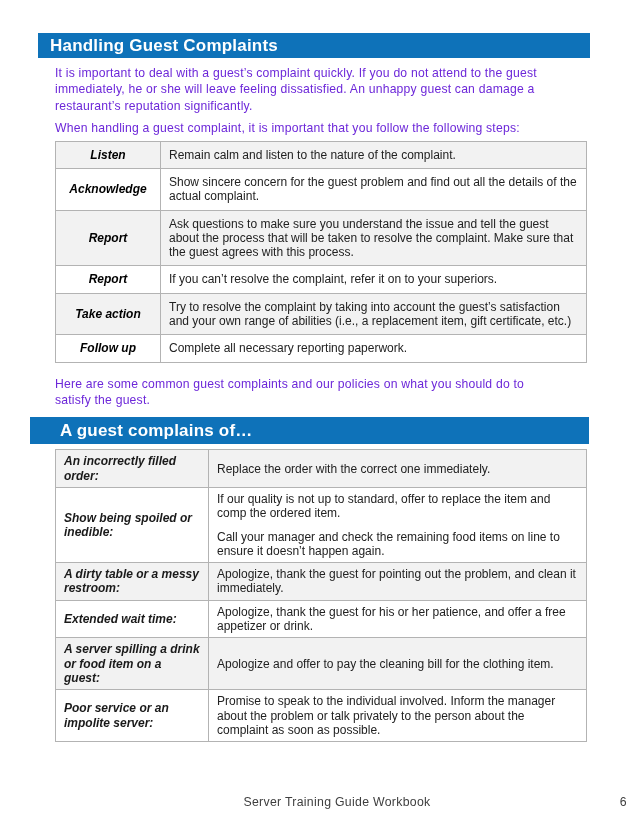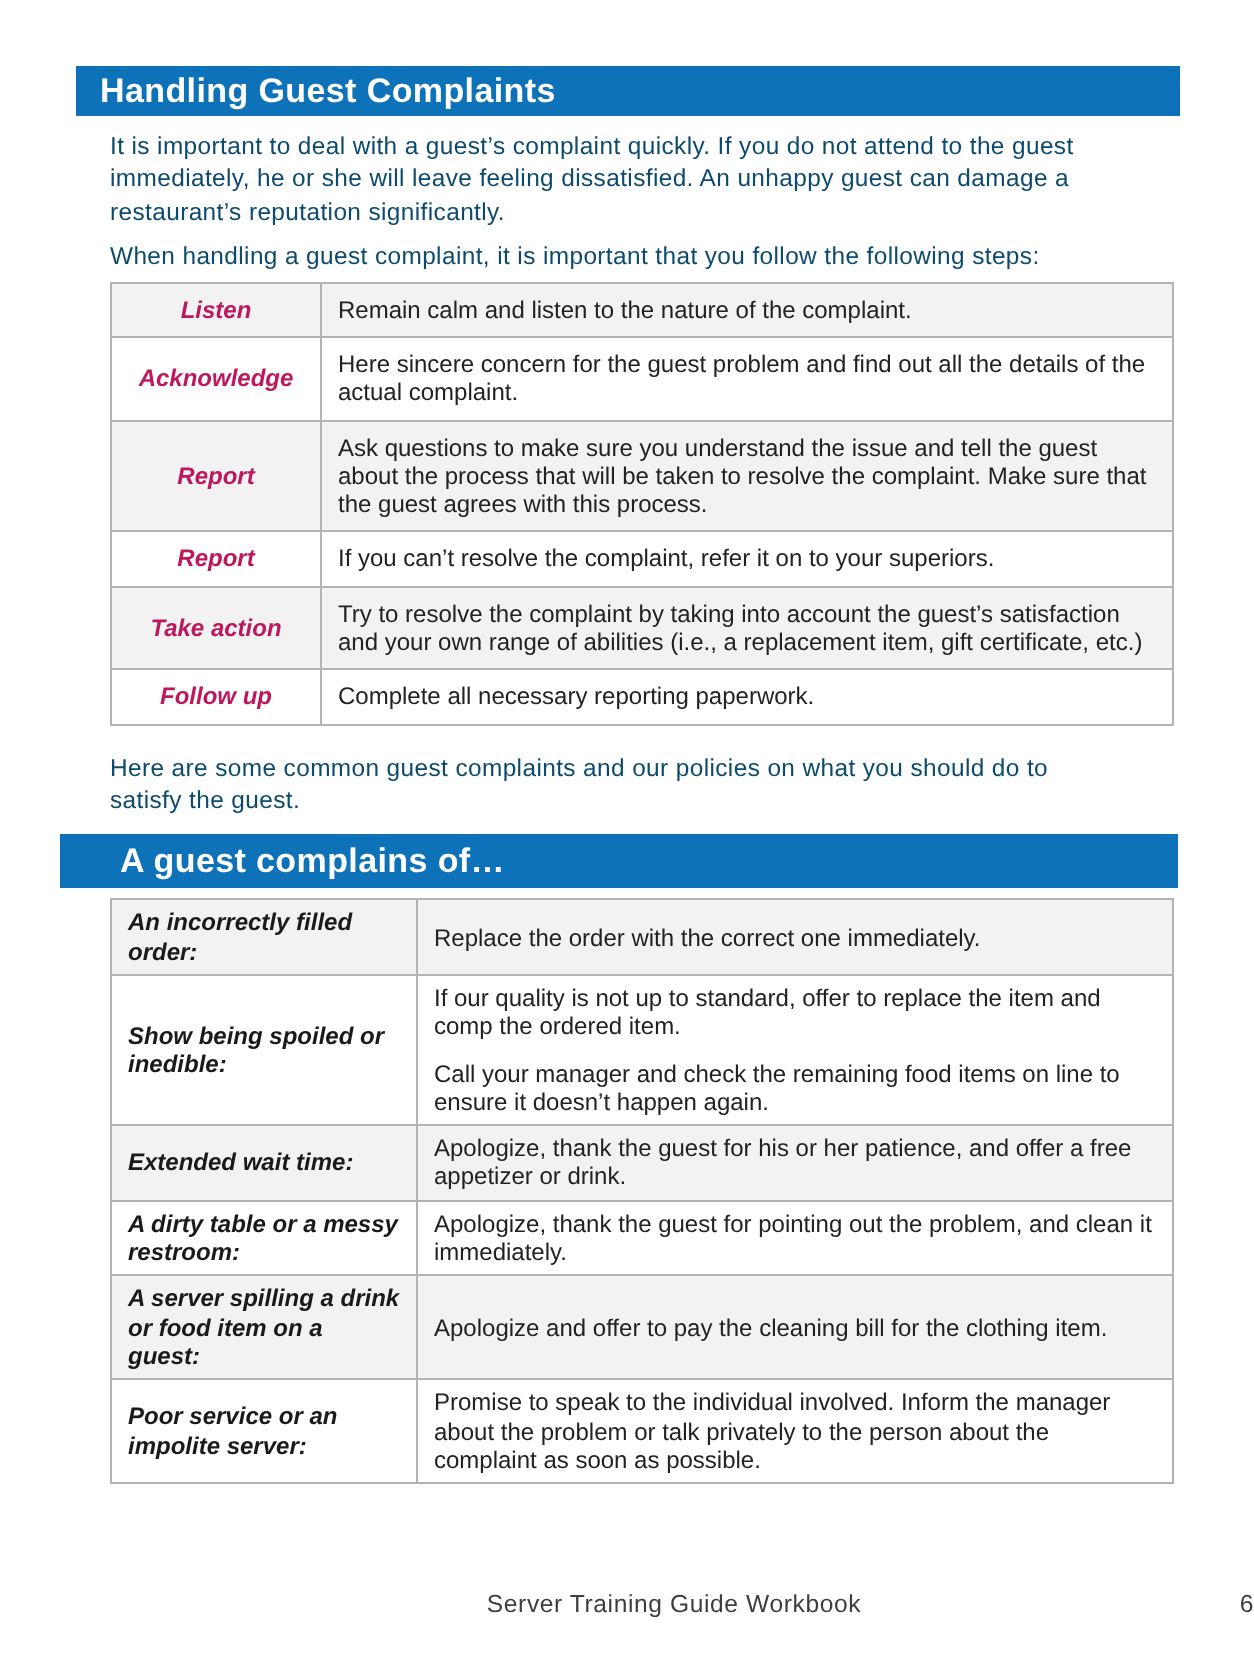--- a/index.html
+++ b/index.html
@@ -4,31 +4,31 @@
 <style>
   html,body{margin:0;padding:0;background:#ffffff;}
   .page{position:relative;width:627px;height:833px;background:#ffffff;overflow:hidden;
         font-family:"Liberation Sans",sans-serif;}
   
   .bar{background:#0E72B9;color:#ffffff;font-weight:bold;font-size:17px;
        letter-spacing:0.2px;box-sizing:border-box;}
   .bar1{margin:33px 0 0 38px;width:552px;height:25px;line-height:25px;padding-left:12px;}
   .bar2{margin:9px 0 0 30px;width:559px;height:27px;line-height:27px;padding-left:30px;}
   
-  .body-text{margin:7px 27px 0 55px;font-size:12.2px;line-height:16.4px;color:#0c4a6e;
+  .body-text{margin:7px 27px 0 55px;font-size:12.2px;line-height:16.4px;color:#6d28d9;
              letter-spacing:0.2px;white-space:pre-line;}
   .p-steps-intro{margin-top:6px;}
   .p-common{margin-top:13px;}
   
   table{border-collapse:collapse;margin:4px 0 0 55px;width:532px;
         font-family:"Liberation Sans",sans-serif;font-size:12px;color:#222222;}
   td{border:1px solid #B3B3B3;padding:6px 8px;line-height:14.3px;vertical-align:middle;}
   .t-steps tr:nth-child(odd) td{background:#F2F2F2;}
   .t-complaints tr:nth-child(odd) td{background:#F2F2F2;}
-  .step-cell{width:88px;text-align:center;font-weight:bold;font-style:italic;color:#be185d;}
+  .step-cell{width:88px;text-align:center;font-weight:bold;font-style:italic;color:#000000;}
   .t-complaints{margin-top:5px;}
   .t-complaints td{padding:4px 8px;}
   .complaint-cell{width:136px;font-weight:bold;font-style:italic;color:#1A1A1A;padding:4px 5px;}
   td p{margin:0;}
   td p + p{margin-top:9px;}
   
   .footer{position:absolute;top:795px;left:0;width:592px;text-align:center;
           font-size:12.3px;letter-spacing:0.3px;color:#3E3E3E;margin-left:41px;}
   .page-num{position:absolute;right:6px;top:0;}
 </style>
@@ -46,21 +46,21 @@
   <p class="body-text p-steps-intro">When handling a guest complaint, it is important that you follow the following steps:</p>
 
   <table class="t-steps">
     <tbody>
         <tr>
       <td class="step-cell">Listen</td>
       <td>Remain calm and listen to the nature of the complaint.</td>
     </tr>
     <tr>
       <td class="step-cell">Acknowledge</td>
-      <td>Here sincere concern for the guest problem and find out all the details of the actual complaint.</td>
+      <td>Show sincere concern for the guest problem and find out all the details of the actual complaint.</td>
     </tr>
     <tr>
       <td class="step-cell">Report</td>
       <td>Ask questions to make sure you understand the issue and tell the guest about the process that will be taken to resolve the complaint. Make sure that the guest agrees with this process.</td>
     </tr>
     <tr>
       <td class="step-cell">Report</td>
       <td>If you can’t resolve the complaint, refer it on to your superiors.</td>
     </tr>
     <tr>
@@ -88,29 +88,29 @@
           </td>
     </tr>
     <tr>
       <td class="complaint-cell">Show being spoiled or inedible:</td>
       <td>
         <p>If our quality is not up to standard, offer to replace the item and comp the ordered item.</p>
         <p>Call your manager and check the remaining food items on line to ensure it doesn’t happen again.</p>
       </td>
     </tr>
     <tr>
+      <td class="complaint-cell">A dirty table or a messy restroom:</td>
+      <td>
+            <p>Apologize, thank the guest for pointing out the problem, and clean it immediately.</p>
+          </td>
+    </tr>
+    <tr>
       <td class="complaint-cell">Extended wait time:</td>
       <td>
             <p>Apologize, thank the guest for his or her patience, and offer a free appetizer or drink.</p>
-          </td>
-    </tr>
-    <tr>
-      <td class="complaint-cell">A dirty table or a messy restroom:</td>
-      <td>
-            <p>Apologize, thank the guest for pointing out the problem, and clean it immediately.</p>
           </td>
     </tr>
     <tr>
       <td class="complaint-cell">A server spilling a drink or food item on a guest:</td>
       <td>
             <p>Apologize and offer to pay the cleaning bill for the clothing item.</p>
           </td>
     </tr>
     <tr>
       <td class="complaint-cell">Poor service or an impolite server:</td>

